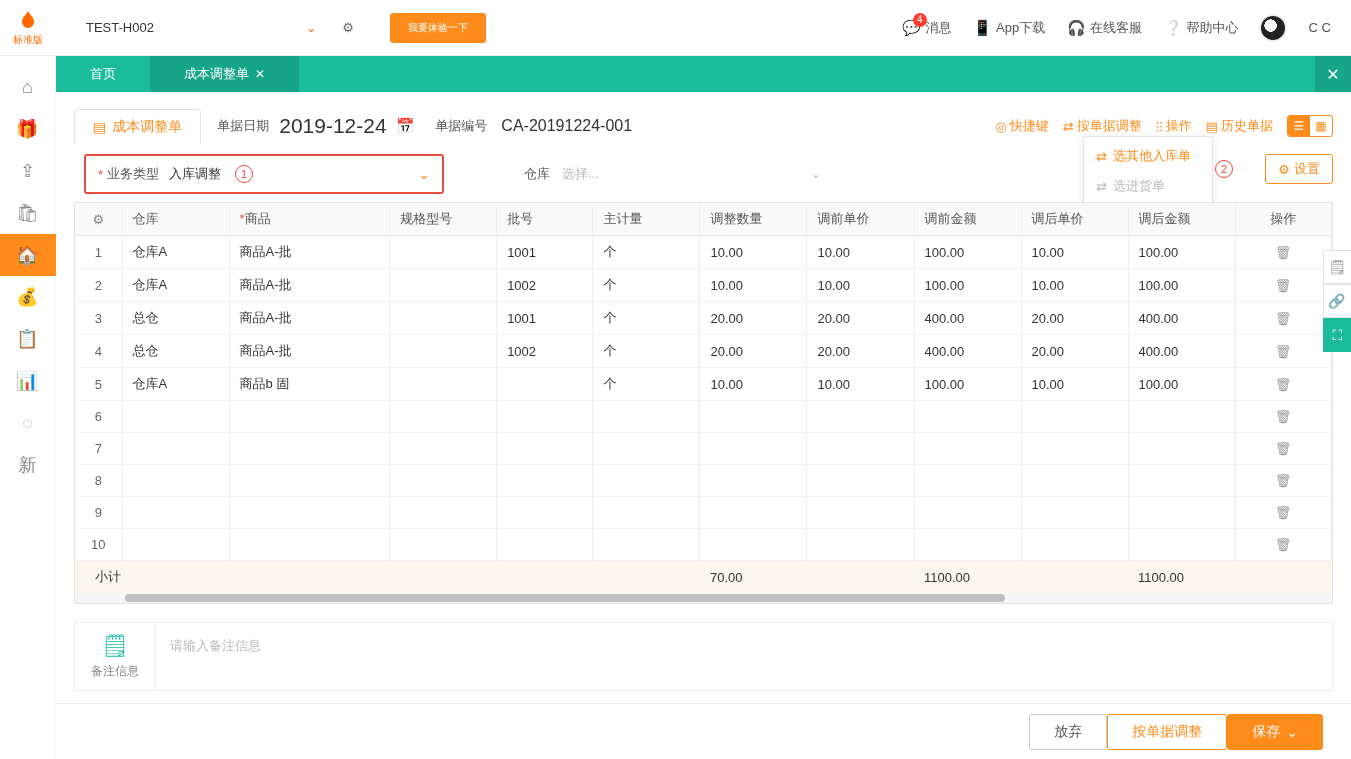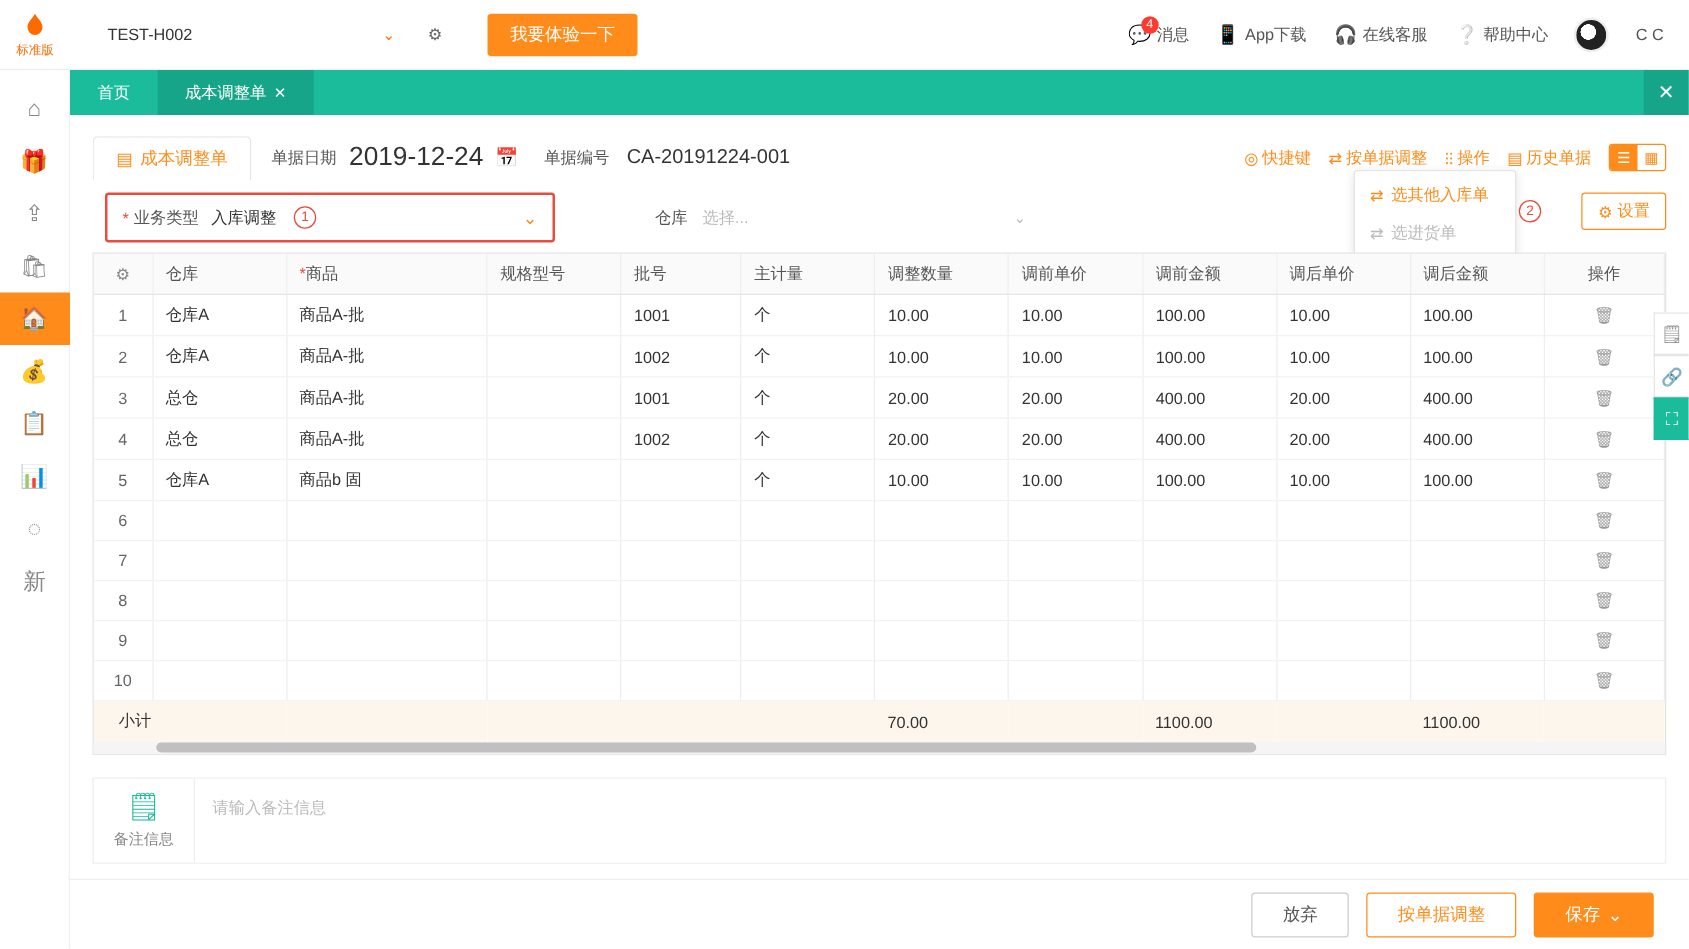--- a/index.html
+++ b/index.html
@@ -5,35 +5,35 @@
 * { box-sizing: border-box; margin: 0; padding: 0; }
 body { font-family: "Microsoft YaHei", Arial, sans-serif; font-size: 13px; color: #333; background: #fff; width: 1351px; height: 759px; overflow: hidden; position: relative; }
 
 
 .top-header { height: 56px; display: flex; align-items: center; padding: 0 20px 0 0; border-bottom: 1px solid #eee; }
 .logo-area { width: 56px; height: 56px; display: flex; flex-direction: column; align-items: center; justify-content: center; color: #ff6a00; font-size: 10px; }
 .logo-area svg { width: 28px; height: 24px; }
 .company-select { margin-left: 20px; width: 250px; height: 32px; display: flex; align-items: center; padding: 0 10px; position: relative; color: #333; }
 .company-select .chev { margin-left: auto; color: #ff6a00; font-size: 12px; }
 .gear-btn { margin-left: 10px; width: 24px; height: 24px; display: flex; align-items: center; justify-content: center; color: #666; cursor: pointer; }
-.orange-btn { margin-left: 30px; background: #ff8c1a; color: #fff; border: none; padding: 8px 18px; border-radius: 3px; cursor: pointer; font-size: 14px; }
+.orange-btn { margin-left: 30px; background: #ff8c1a; color: #fff; border: none; padding: 8px 18px; border-radius: 3px; cursor: pointer; font-size: 10px; }
 .top-spacer { flex: 1; }
 .top-link { display: flex; align-items: center; margin-left: 22px; color: #555; cursor: pointer; font-size: 13px; position: relative; }
 .top-link .ico { margin-right: 4px; font-size: 15px; }
 .badge { position: absolute; top: -6px; left: 10px; background: #ff3b30; color: #fff; font-size: 10px; border-radius: 8px; padding: 0 4px; line-height: 14px; min-width: 14px; text-align: center; }
 .avatar { width: 28px; height: 28px; border-radius: 50%; background: radial-gradient(circle at 40% 40%, #fff 30%, #222 31%); margin-left: 20px; border: 2px solid #eee; }
 
 
 .left-nav { position: absolute; top: 56px; left: 0; width: 56px; bottom: 0; background: #fff; border-right: 1px solid #f0f0f0; display: flex; flex-direction: column; align-items: center; padding-top: 10px; }
 .nav-item { width: 56px; height: 42px; display: flex; align-items: center; justify-content: center; color: #888; cursor: pointer; font-size: 18px; }
 .nav-item.active { background: #ff8c1a; color: #fff; }
 
 
 .tab-bar { position: absolute; top: 56px; left: 56px; right: 0; height: 36px; background: #1abc9c; display: flex; align-items: stretch; }
-.tab { padding: 0 22px; display: flex; align-items: center; color: #fff; cursor: pointer; font-size: 13px; }
+.tab { padding: 0 34px; display: flex; align-items: center; color: #fff; cursor: pointer; font-size: 13px; }
 .tab.inactive { background: #1abc9c; }
 .tab.active { background: #17a589; }
 .tab .x { margin-left: 6px; font-size: 12px; }
 .tab-bar .close-all { margin-left: auto; width: 36px; display: flex; align-items: center; justify-content: center; color: #fff; cursor: pointer; background: #17a589; font-size: 16px; }
 
 
 .content { position: absolute; top: 92px; left: 56px; right: 0; bottom: 0; padding: 14px 18px 0 18px; background: #fff; overflow: hidden; }
 
 
 .doc-header { display: flex; align-items: center; height: 40px; }
@@ -83,21 +83,21 @@
 
 
 .remarks { display: flex; margin-top: 18px; border: 1px solid #eee; }
 .remarks-label { width: 80px; display: flex; flex-direction: column; align-items: center; justify-content: center; padding: 10px; color: #1abc9c; font-size: 12px; gap: 4px; }
 .remarks-label .ico { font-size: 22px; }
 .remarks-label .txt { color: #888; }
 .remarks-input { flex: 1; border: none; border-left: 1px solid #eee; padding: 14px; font-size: 13px; color: #333; resize: none; outline: none; }
 .remarks-input::placeholder { color: #bbb; }
 
 
-.footer { position: absolute; bottom: 0; left: 56px; right: 0; height: 56px; border-top: 1px solid #eee; display: flex; align-items: center; justify-content: flex-end; padding: 0 28px; gap: 14px; background: #fff; }
+.footer { position: absolute; bottom: 0; left: 56px; right: 0; height: 56px; border-top: 1px solid #eee; display: flex; align-items: center; justify-content: flex-end; padding: 0 28px; background: #fff; }
 .btn { padding: 8px 24px; border-radius: 3px; font-size: 14px; cursor: pointer; }
 .btn-default { background: #fff; border: 1px solid #ccc; color: #555; }
 .btn-outline { background: #fff; border: 1px solid #ff8c1a; color: #ff8c1a; }
 .btn-primary { background: #ff8c1a; border: 1px solid #ff8c1a; color: #fff; display: flex; align-items: center; gap: 6px; }
 
 
 .float-btns { position: absolute; right: 0; top: 250px; width: 28px; display: flex; flex-direction: column; }
 .float-btn { width: 28px; height: 34px; display: flex; align-items: center; justify-content: center; border: 1px solid #e5e5e5; border-right: none; color: #888; cursor: pointer; font-size: 14px; background: #fff; }
 .float-btn.active { background: #1abc9c; color: #fff; border-color: #1abc9c; }
 </style>

